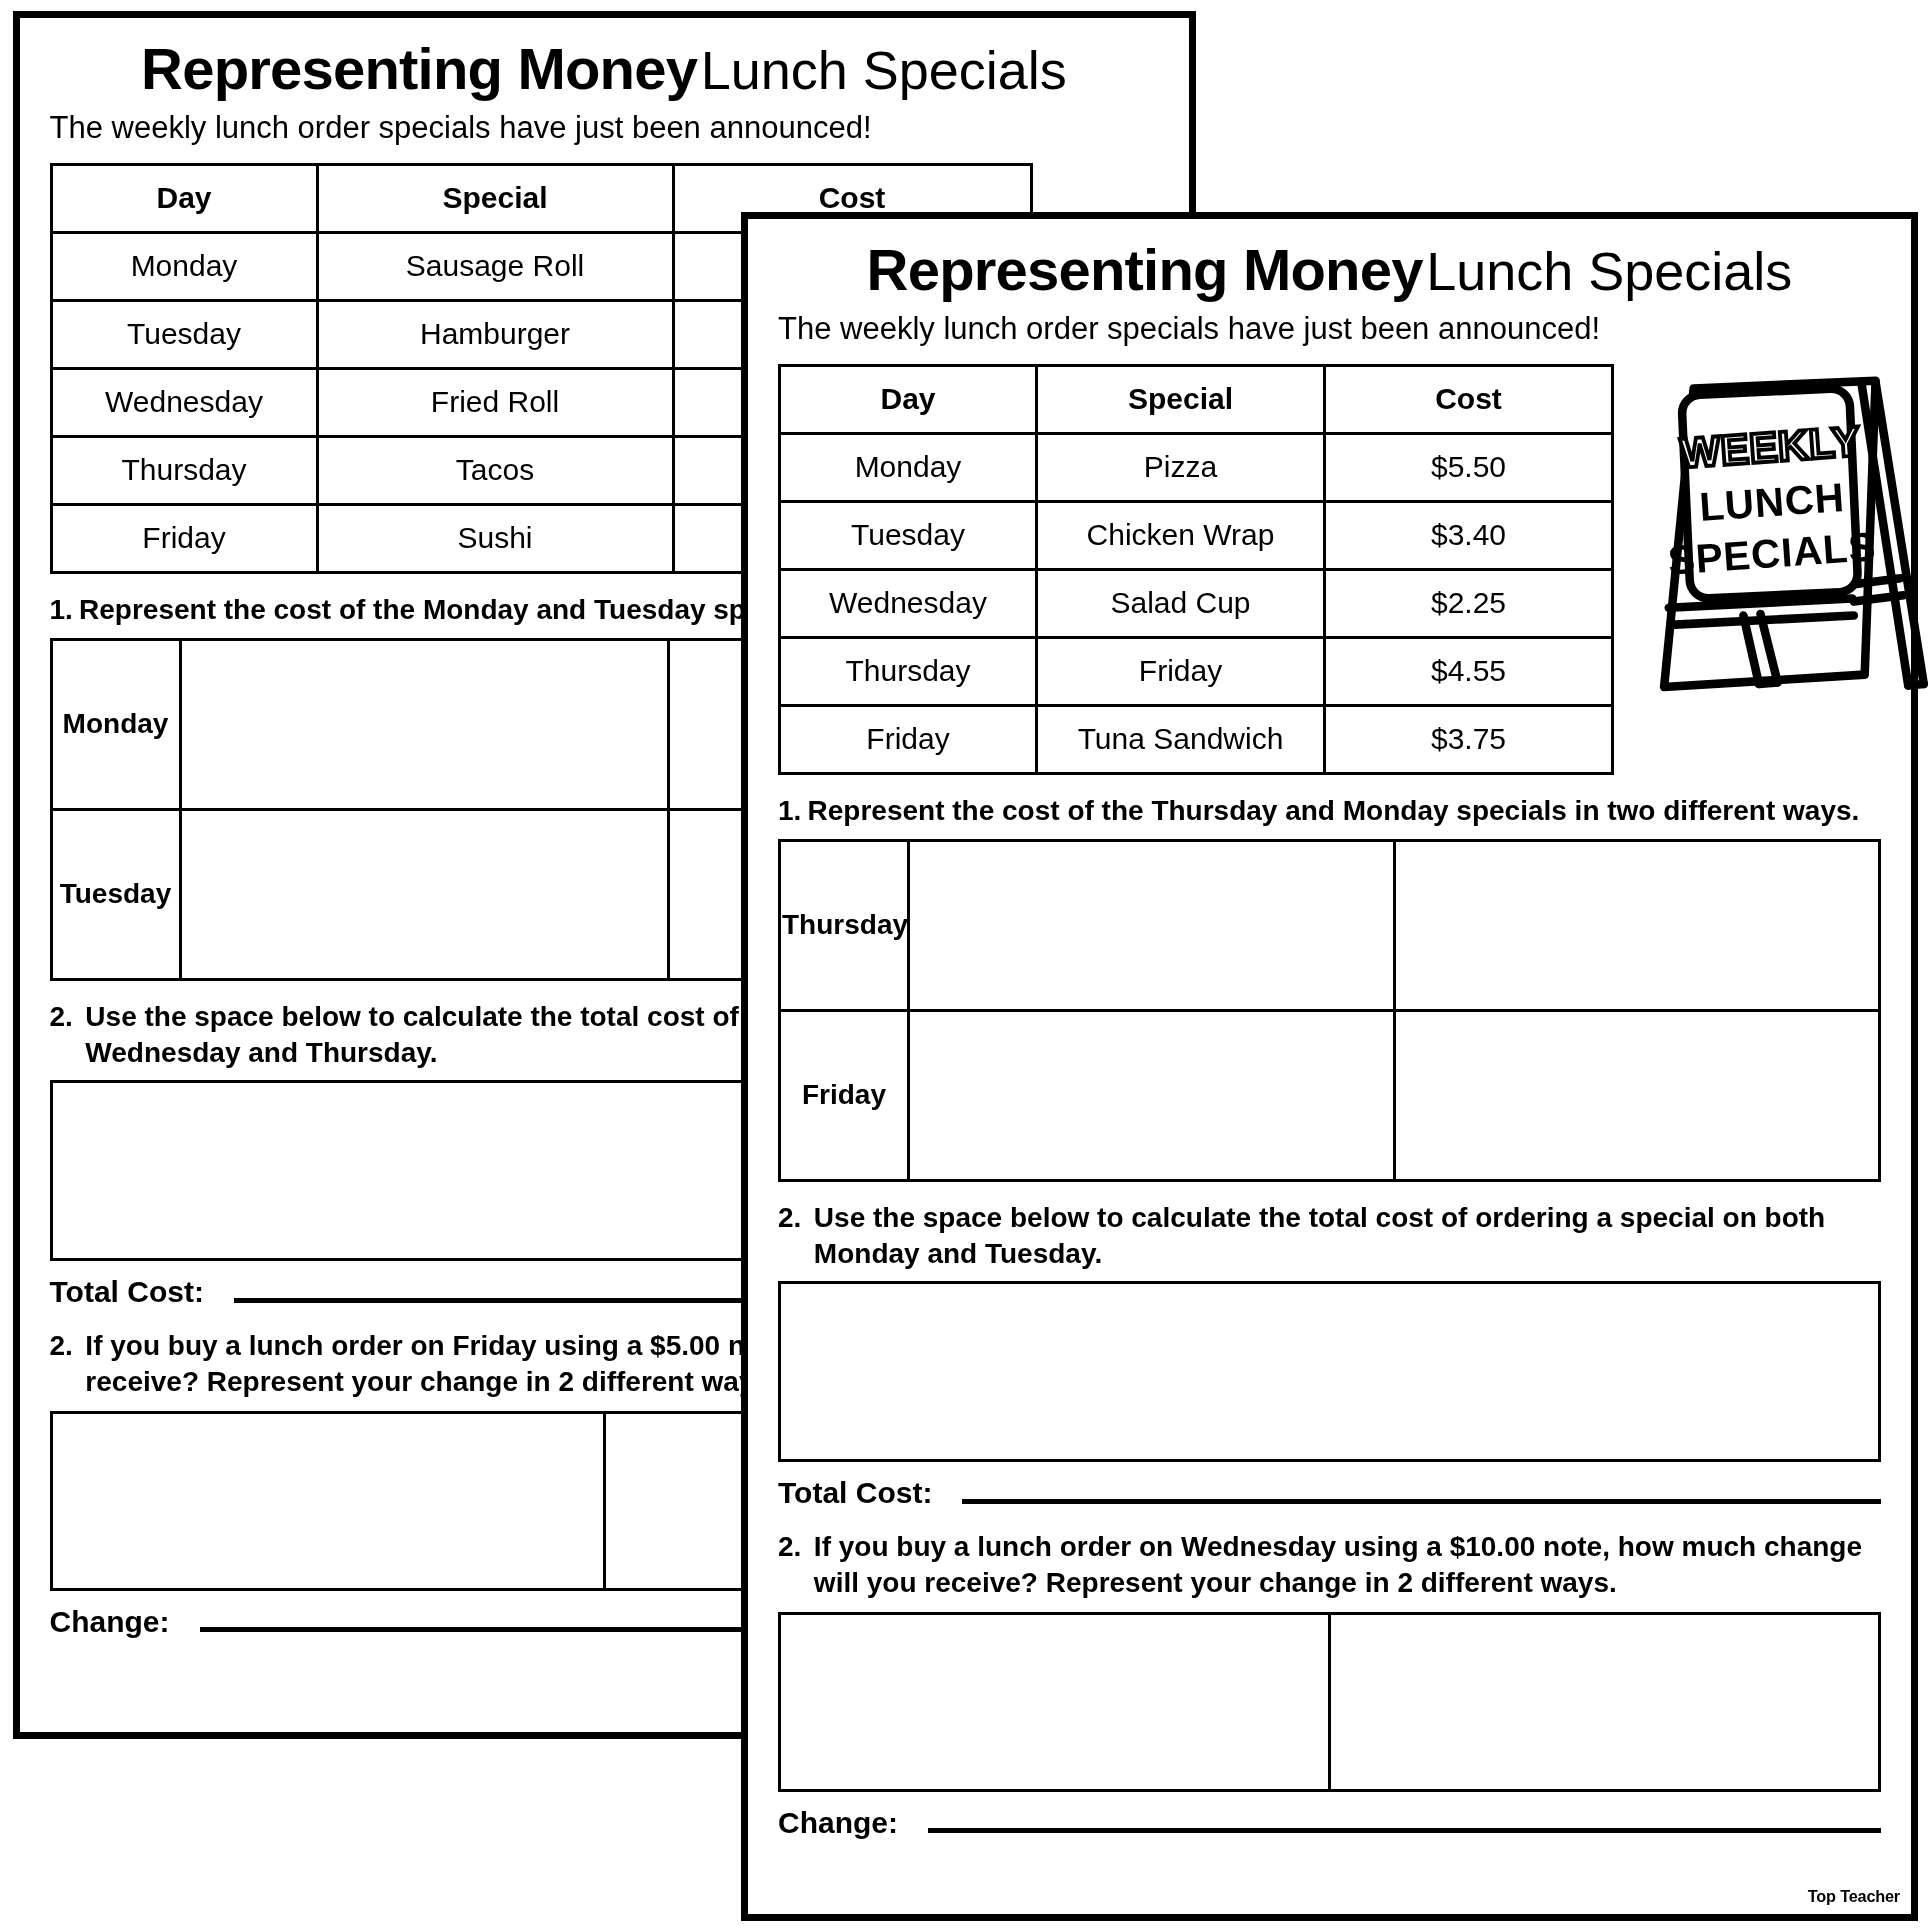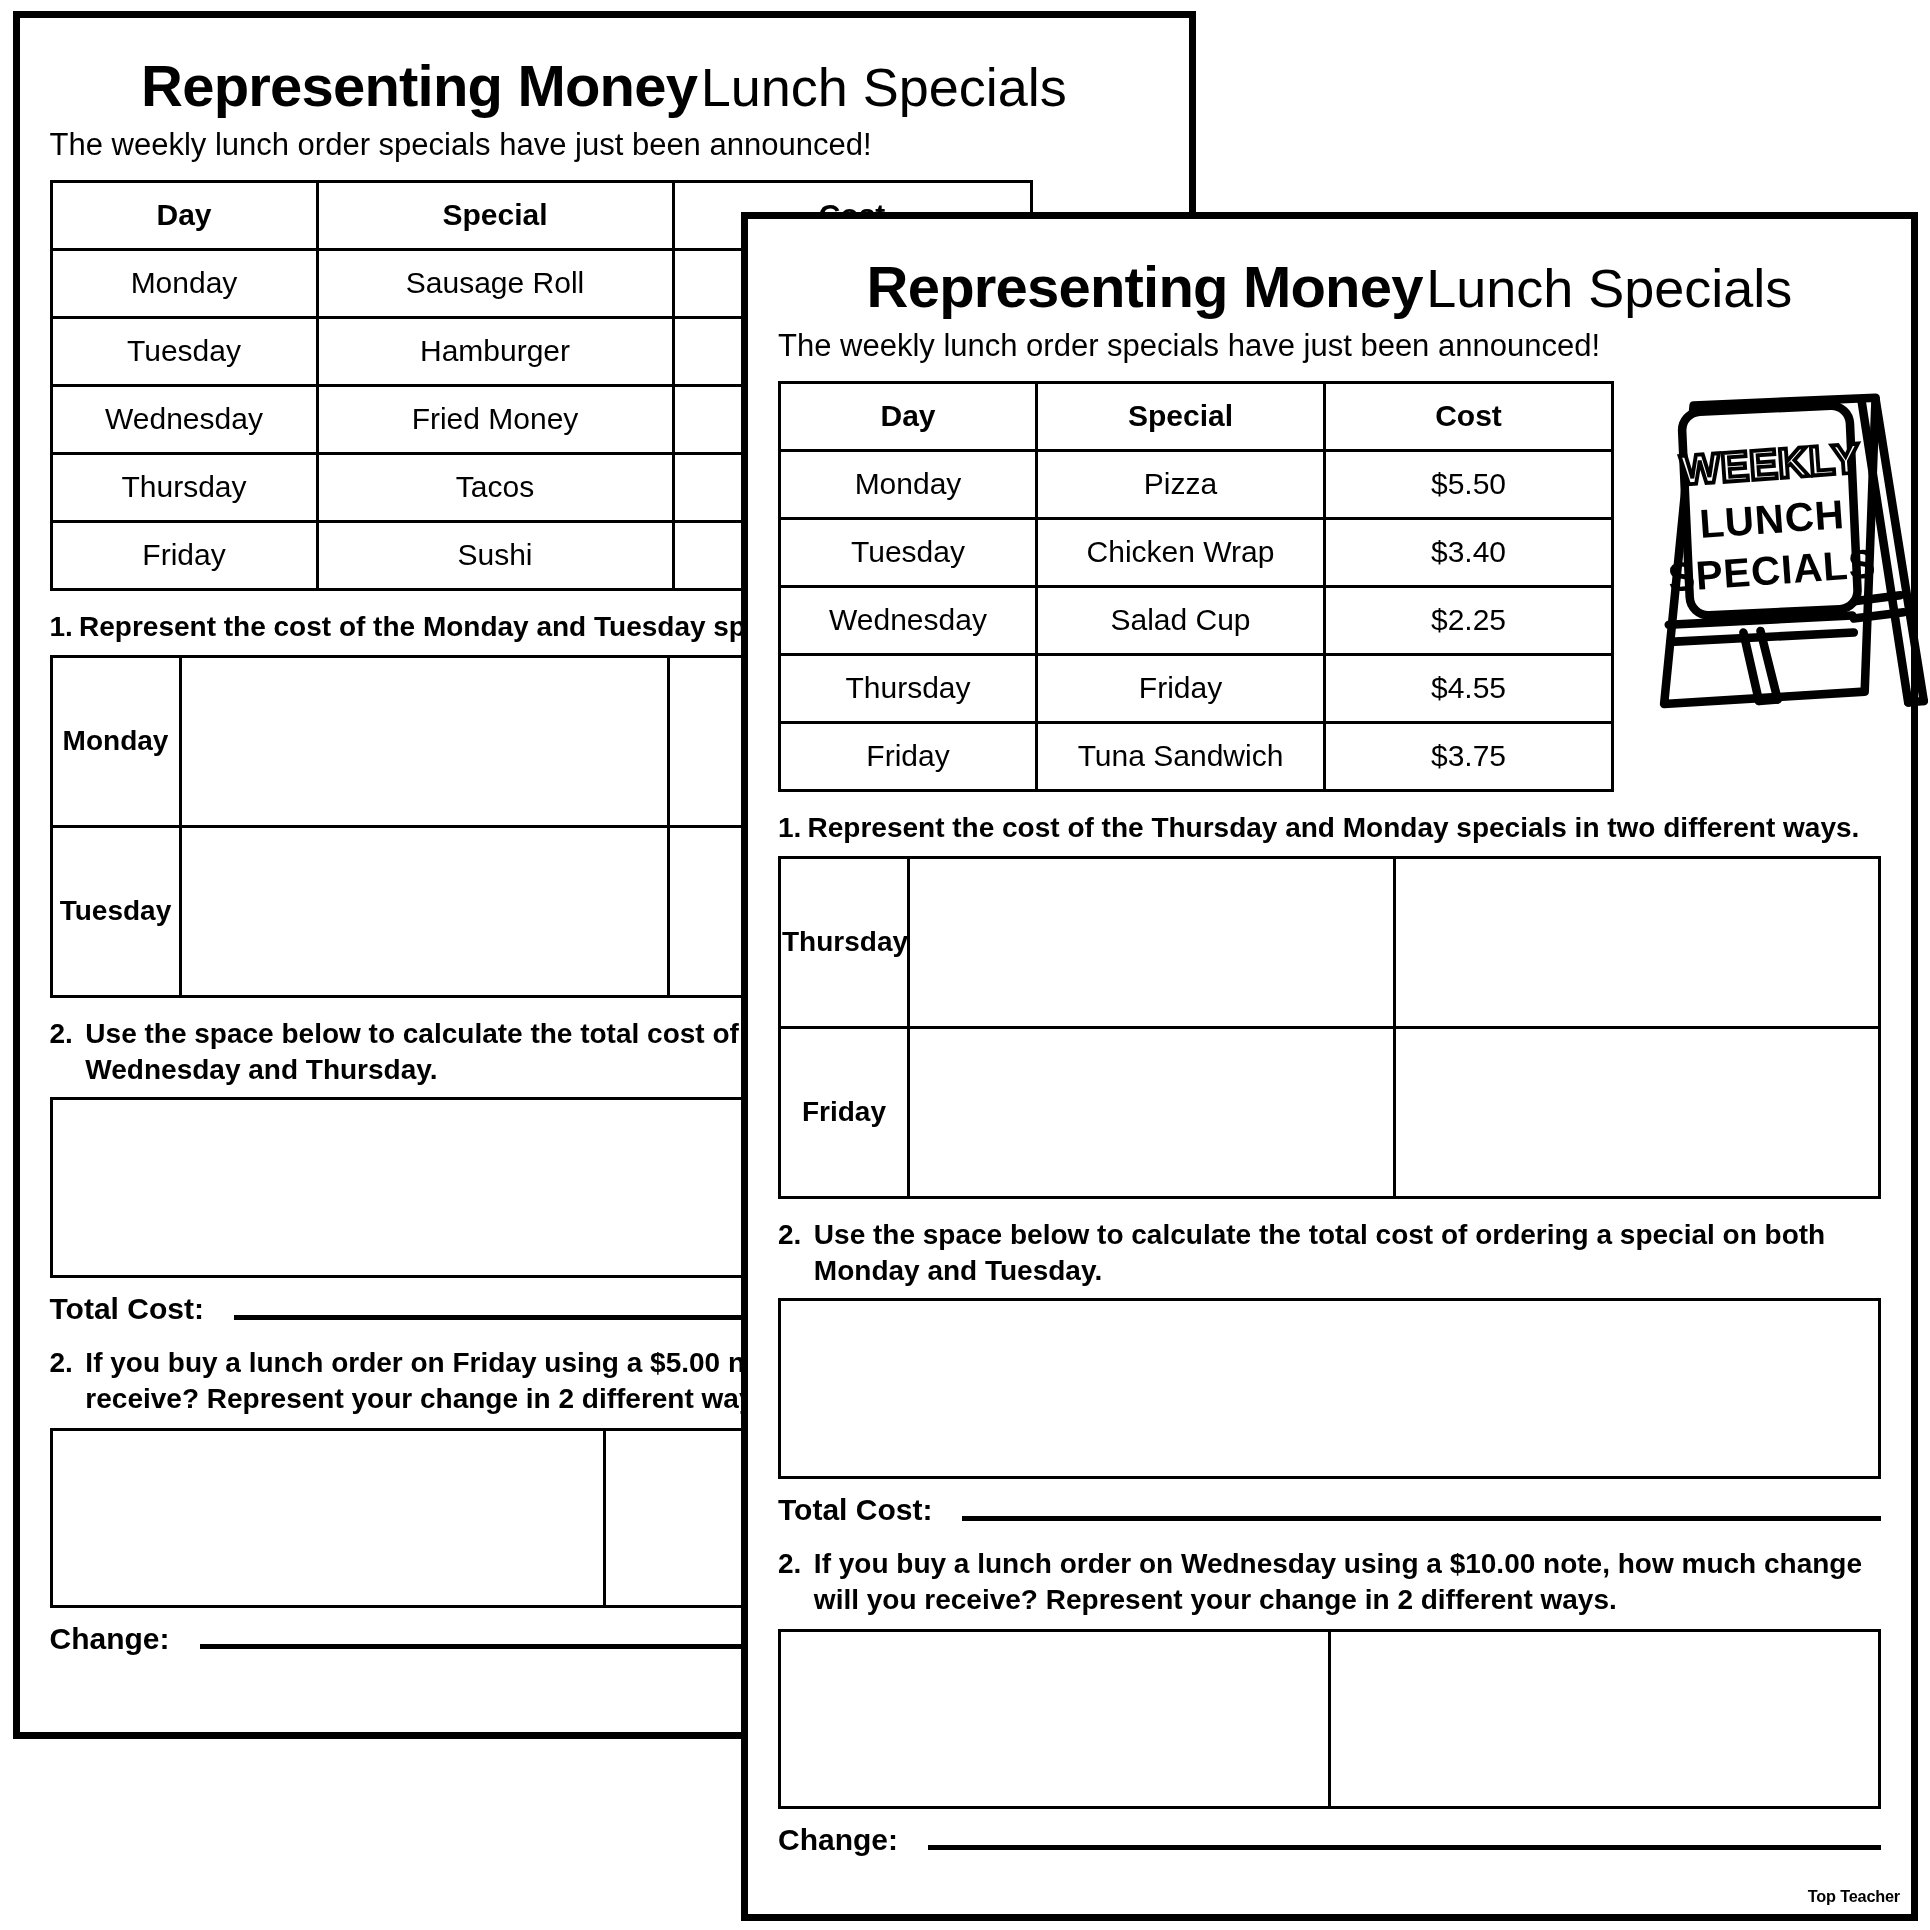--- a/index.html
+++ b/index.html
@@ -34,21 +34,21 @@
     left: 741px;
     top: 212px;
     width: 1177px;
     height: 1709px;
     z-index: 2;
   }
   .sheet-inner {
     position: relative;
     width: 100%;
     height: 100%;
-    padding: 17px 30px;
+    padding: 0 30px;
     box-sizing: border-box;
   }
 
   
   .title-row {
     text-align: center;
     padding-top: 17px;
     white-space: nowrap;
   }
   .title-strong {
@@ -232,21 +232,21 @@
               <td>Sausage Roll</td>
               <td>$2.</td>
             </tr>
             <tr>
               <td>Tuesday</td>
               <td>Hamburger</td>
               <td>$4</td>
             </tr>
             <tr>
               <td>Wednesday</td>
-              <td>Fried Money</td>
+              <td>Fried Roll</td>
               <td>$3.</td>
             </tr>
             <tr>
               <td>Thursday</td>
               <td>Tacos</td>
               <td>$5.</td>
             </tr>
             <tr>
               <td>Friday</td>
               <td>Sushi</td>

